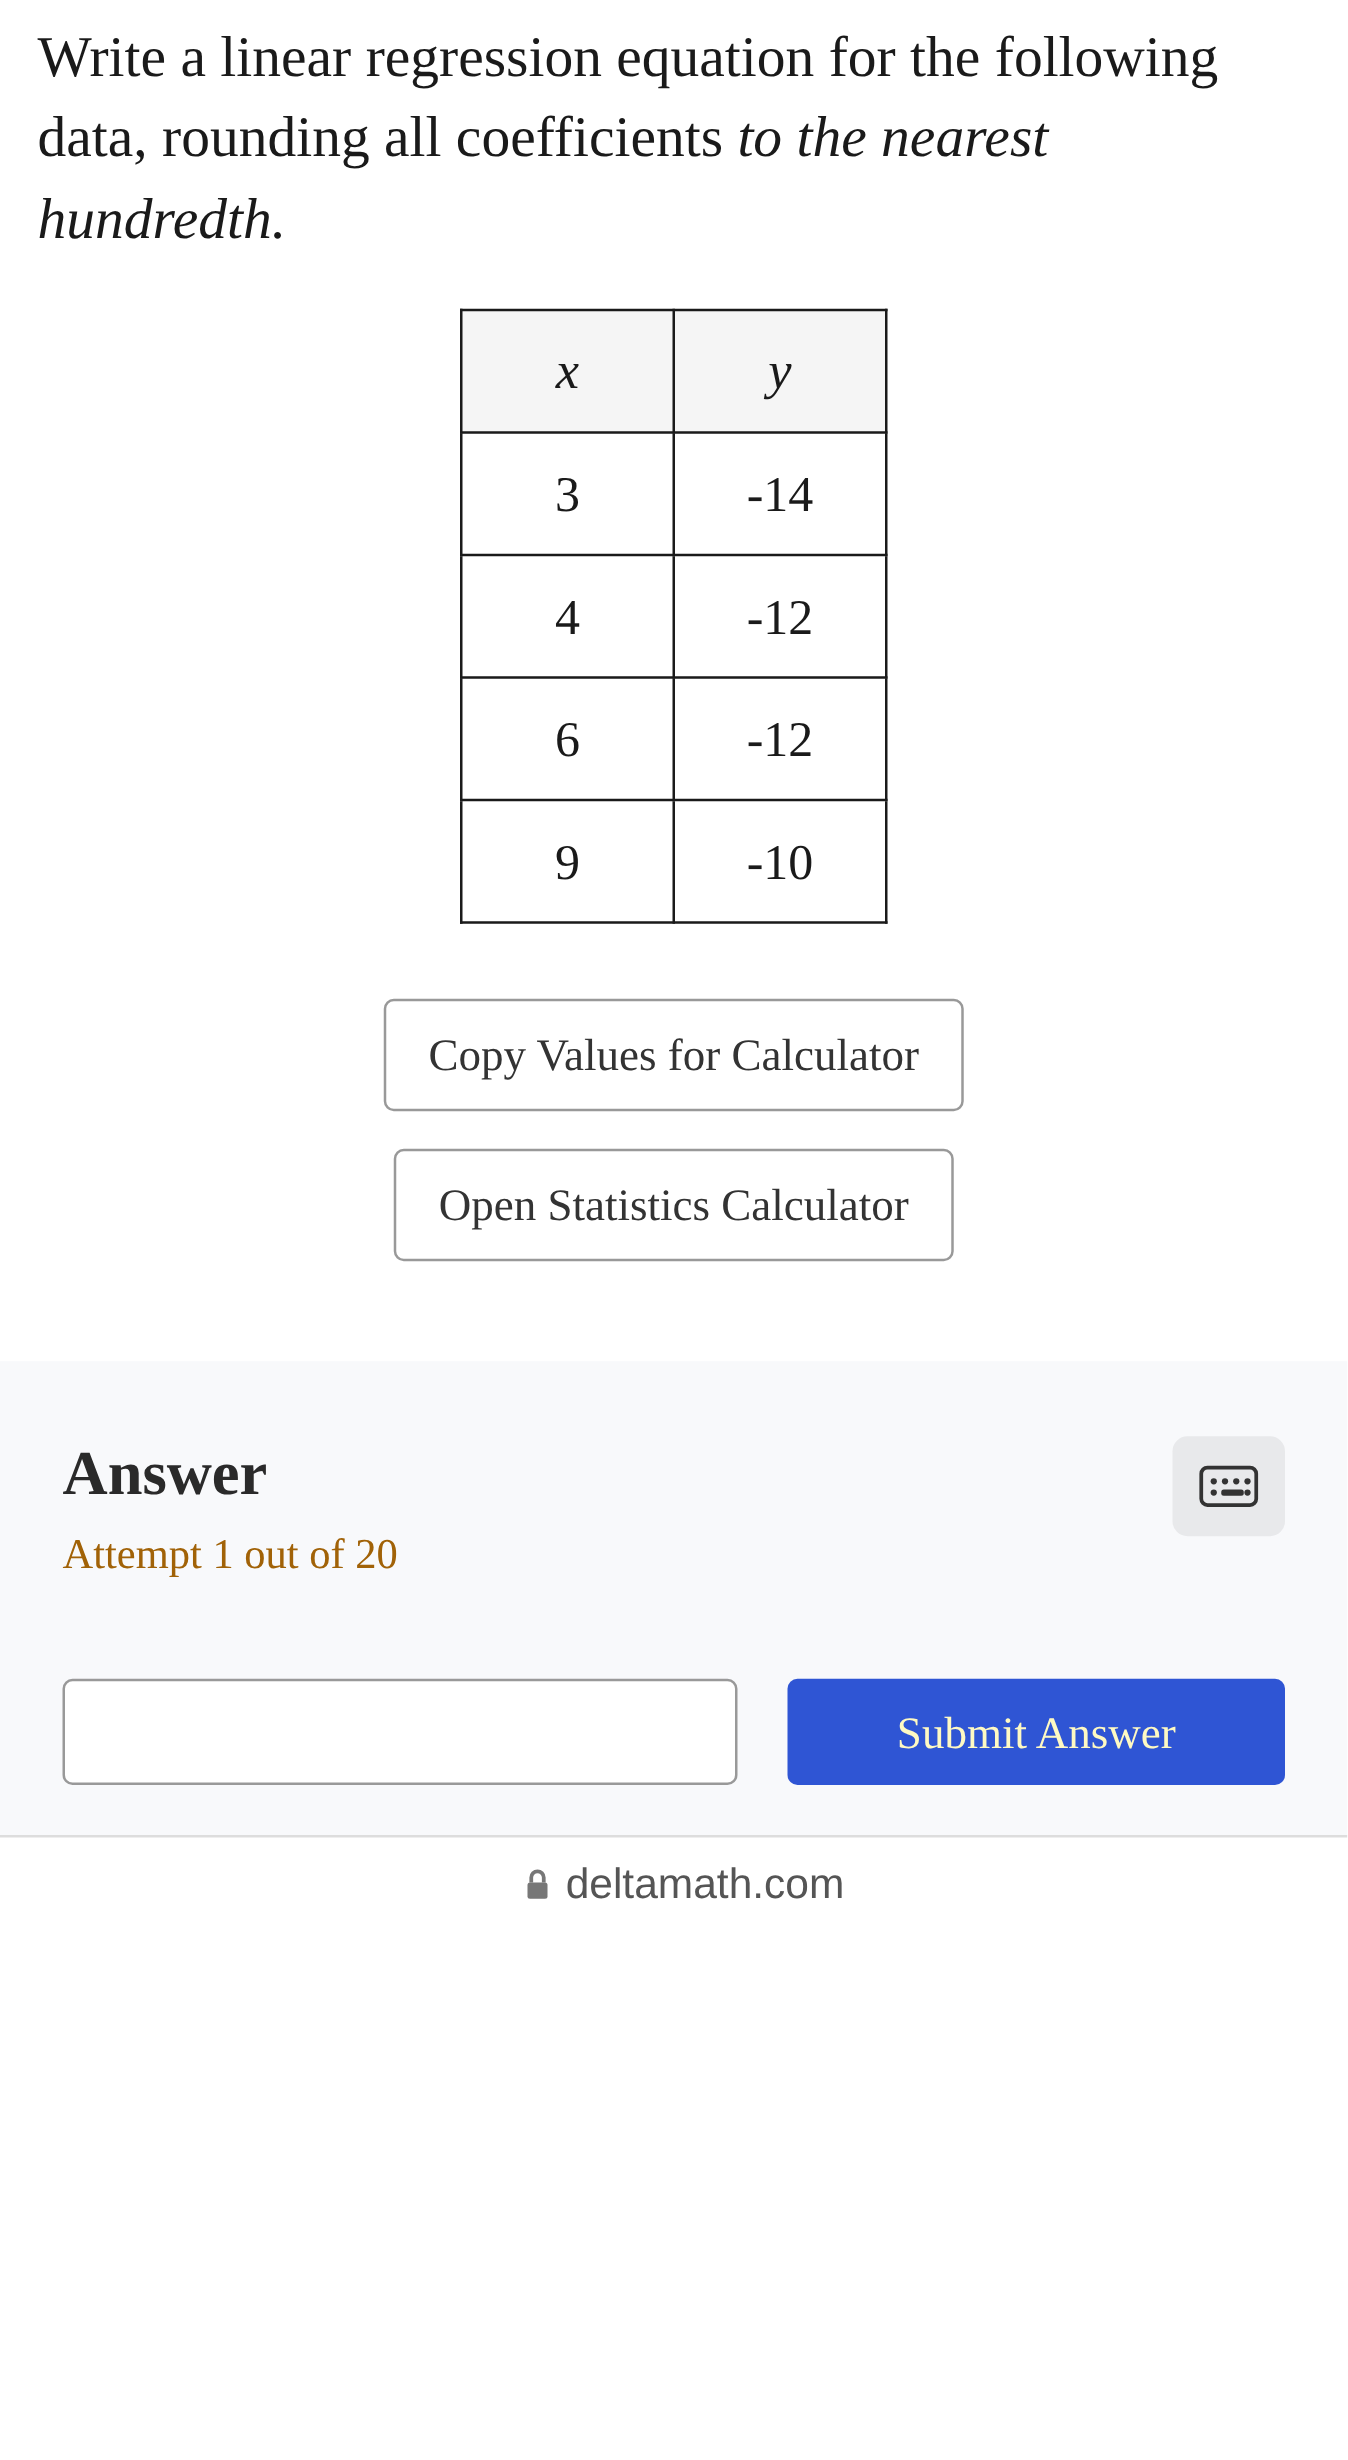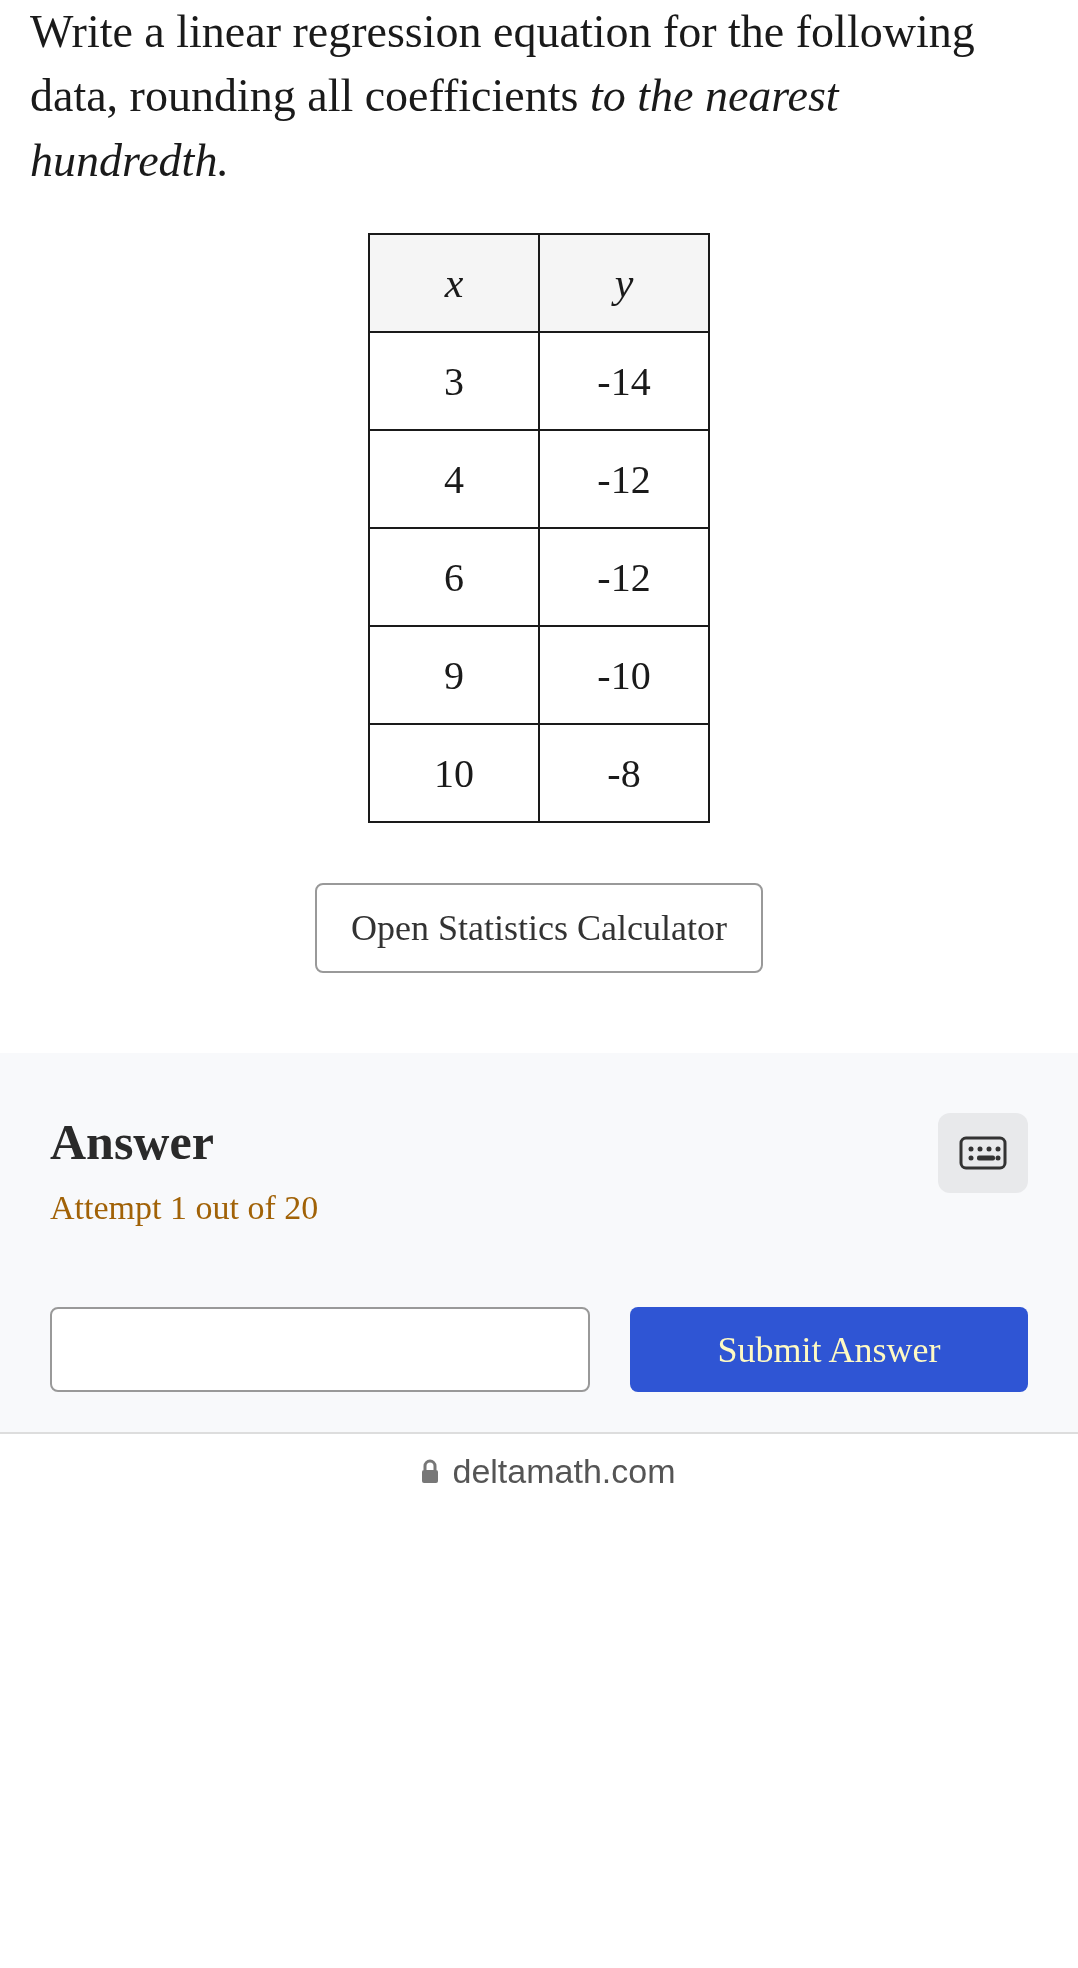--- a/index.html
+++ b/index.html
@@ -9,21 +9,21 @@
     }
     body {
       font-family: Georgia, 'Times New Roman', serif;
       background: #ffffff;
       width: 1078px;
       color: #1a1a1a;
     }
     .question-text {
       font-size: 46px;
       line-height: 1.4;
-      padding: 0 30px 40px 30px;
+      padding: 14px 30px 40px 30px;
       color: #1a1a1a;
     }
     .italic {
       font-style: italic;
     }
     .table-container {
       display: flex;
       justify-content: center;
       margin-bottom: 60px;
     }
@@ -161,29 +161,26 @@
         <td>-12</td>
       </tr>
       <tr>
         <td>6</td>
         <td>-12</td>
       </tr>
       <tr>
         <td>9</td>
         <td>-10</td>
       </tr>
-      <tr>
-        <td>10</td>
-        <td>-8</td>
-      </tr>
     </tbody>
   </table>
 </div>
 
 <div class="buttons-container">
+  <button class="secondary-button">Copy Values for Calculator</button>
   <button class="secondary-button">Open Statistics Calculator</button>
 </div>
 
 <div class="answer-section">
   <div class="answer-header">
     <div>
       <div class="answer-title">Answer</div>
       <div class="attempt-text">Attempt 1 out of 20</div>
     </div>
     <button class="keyboard-icon-btn">

